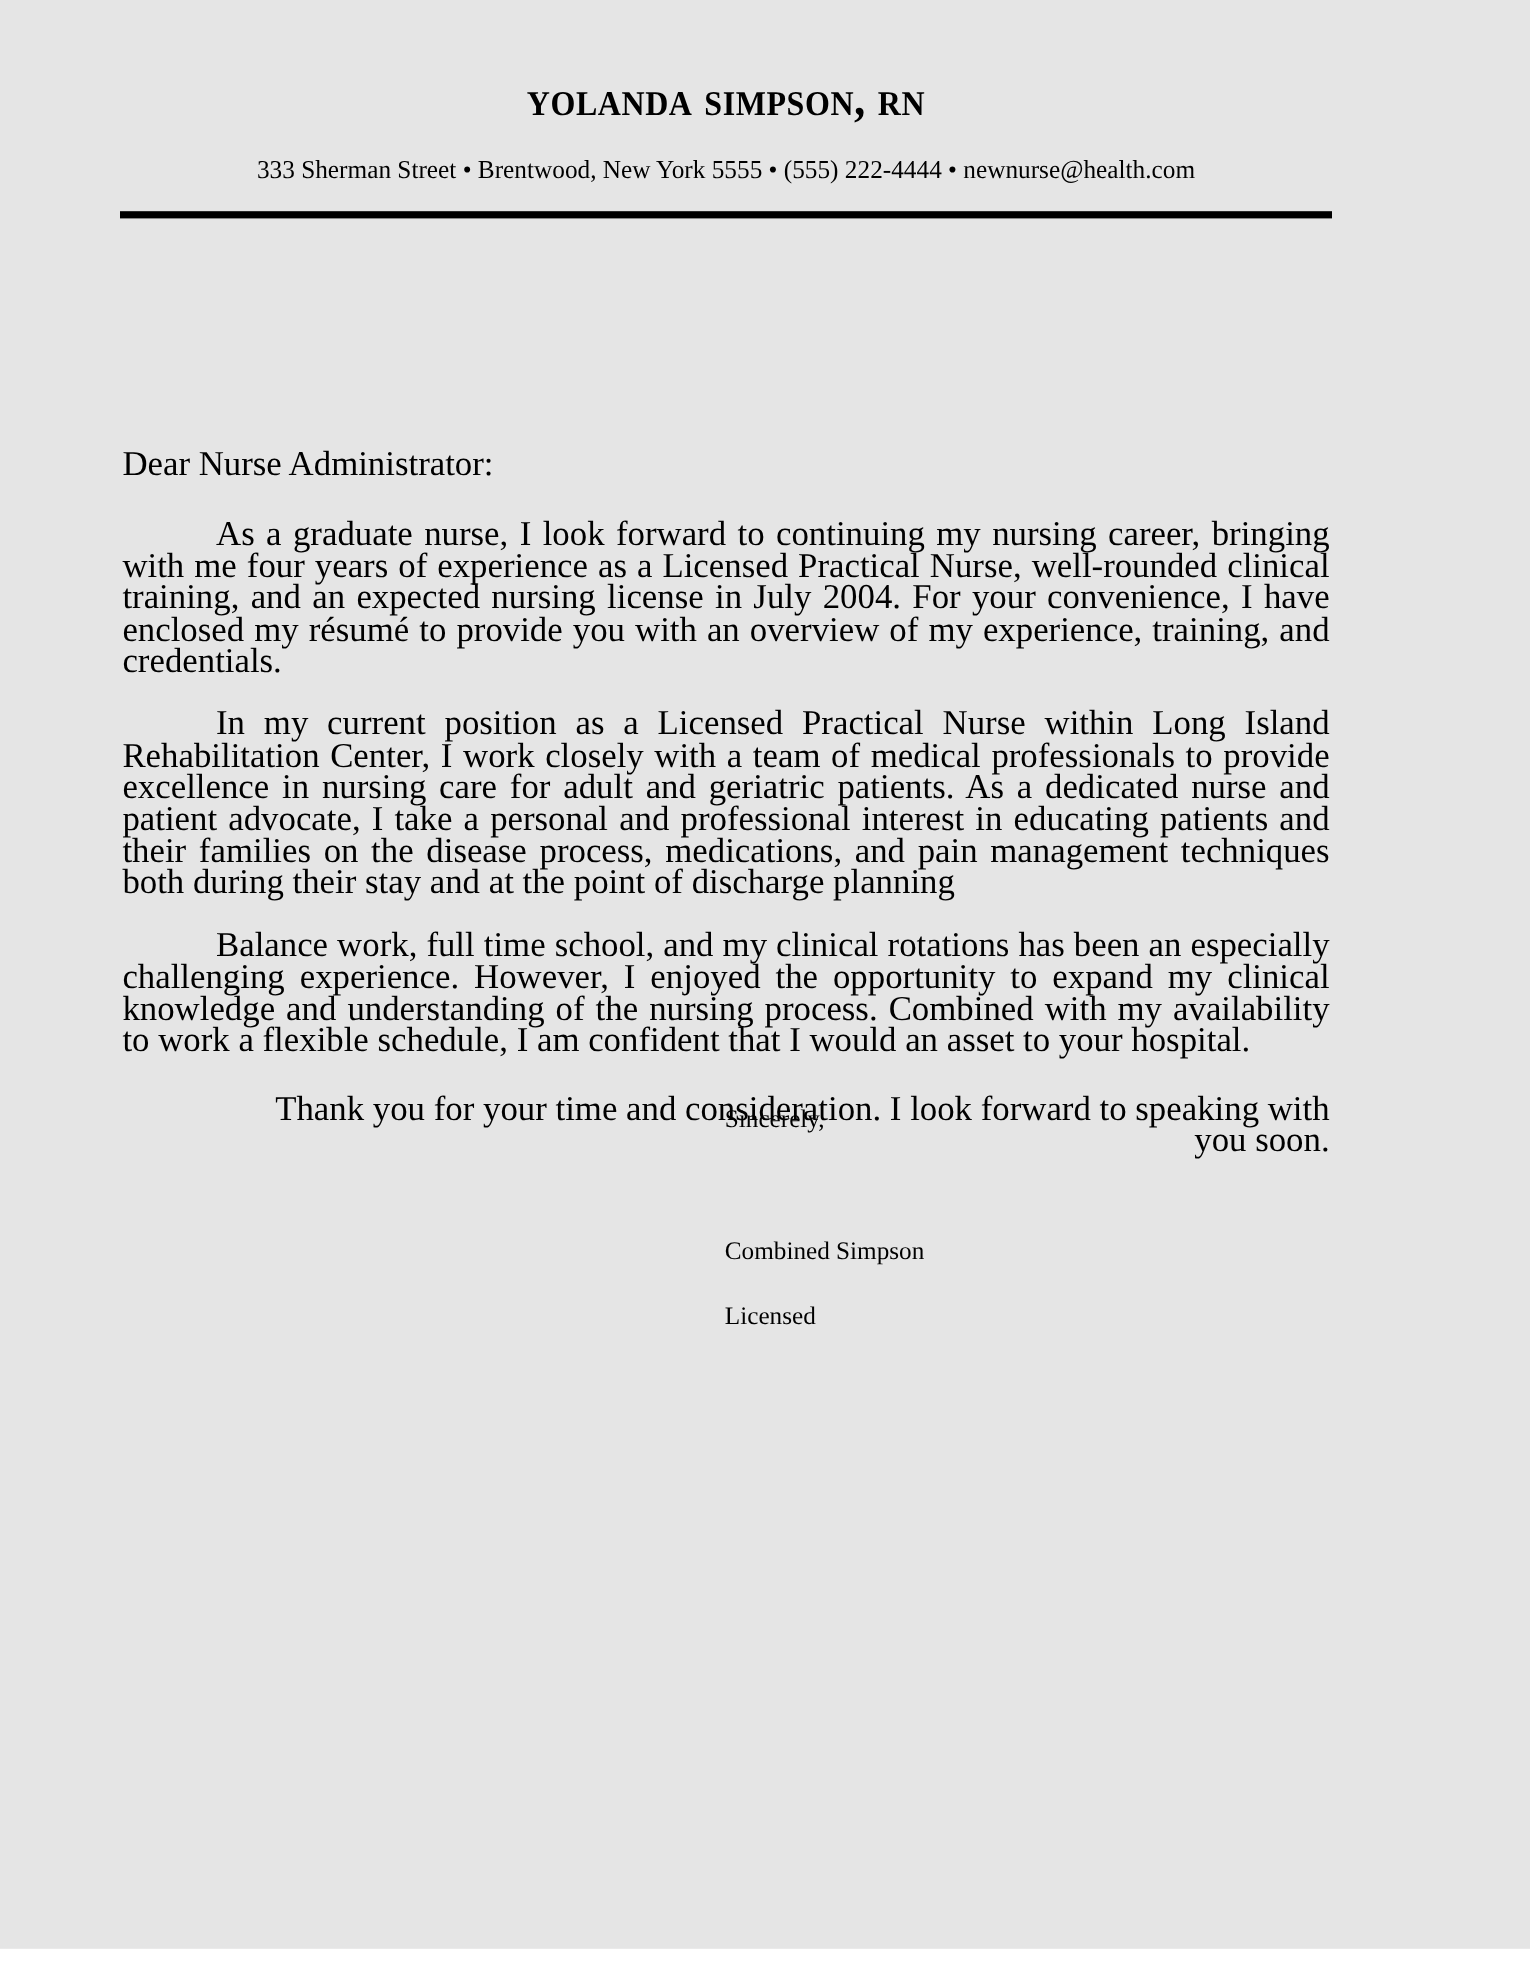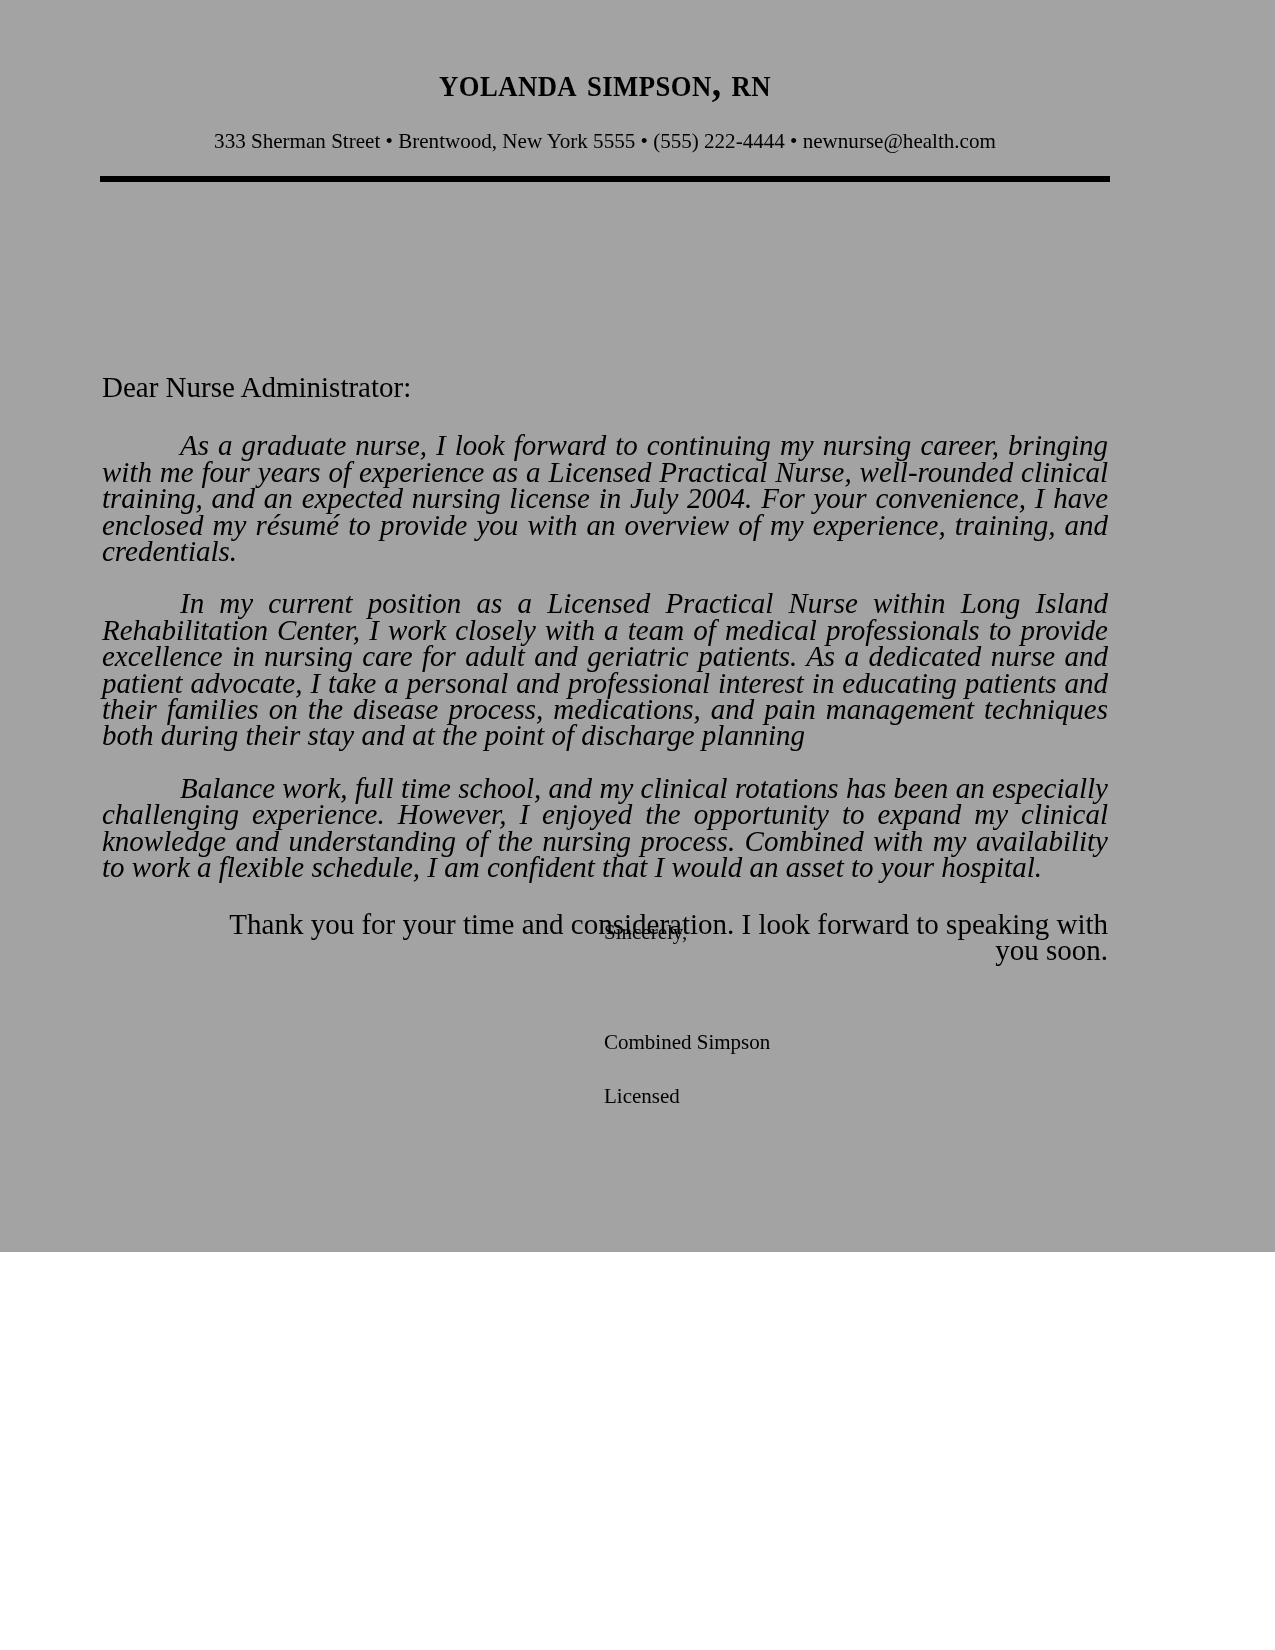--- a/index.html
+++ b/index.html
@@ -14,22 +14,22 @@
     font-family: "Liberation Serif", "DejaVu Serif", serif;
     color: #000000;
     overflow: hidden;
   }
 
   .page {
     position: absolute;
     left: 0;
     top: 0;
     width: 1275px;
-    height: 1252px;
-    background: #a3a3a3;
+    height: 1624px;
+    background: #e5e5e5;
   }
 
   
   .letterhead {
     position: absolute;
     left: 100px;
     top: 58px;
     width: 1010px;
   }
 
@@ -81,21 +81,20 @@
     margin: 0 0 32px 0;
     text-align: left;
   }
 
   p.para {
     margin: 0 0 26px 0;
     text-align: justify;
     text-indent: 78px;
     -webkit-hyphens: none;
     hyphens: none;
-    font-style: italic;
   }
   p.para.last-body {
     margin-bottom: 30px;
   }
 
   p.thanks {
     margin: 0;
     text-align: right;
     text-indent: 78px;
   }

